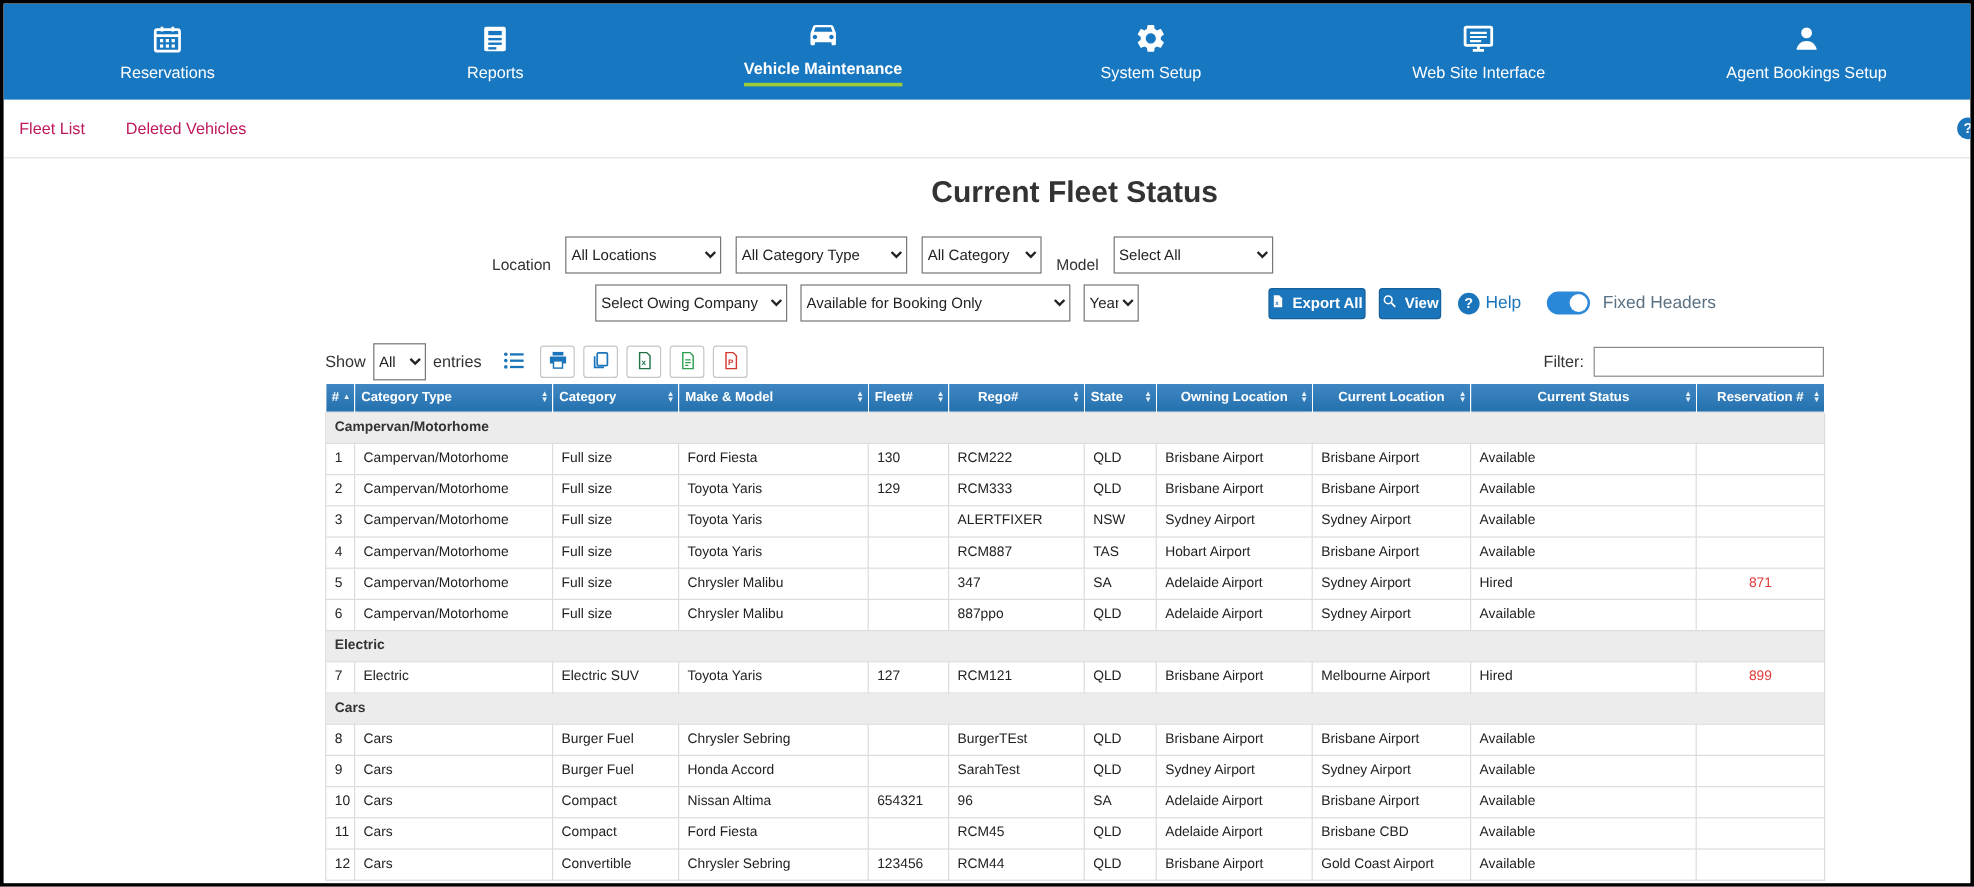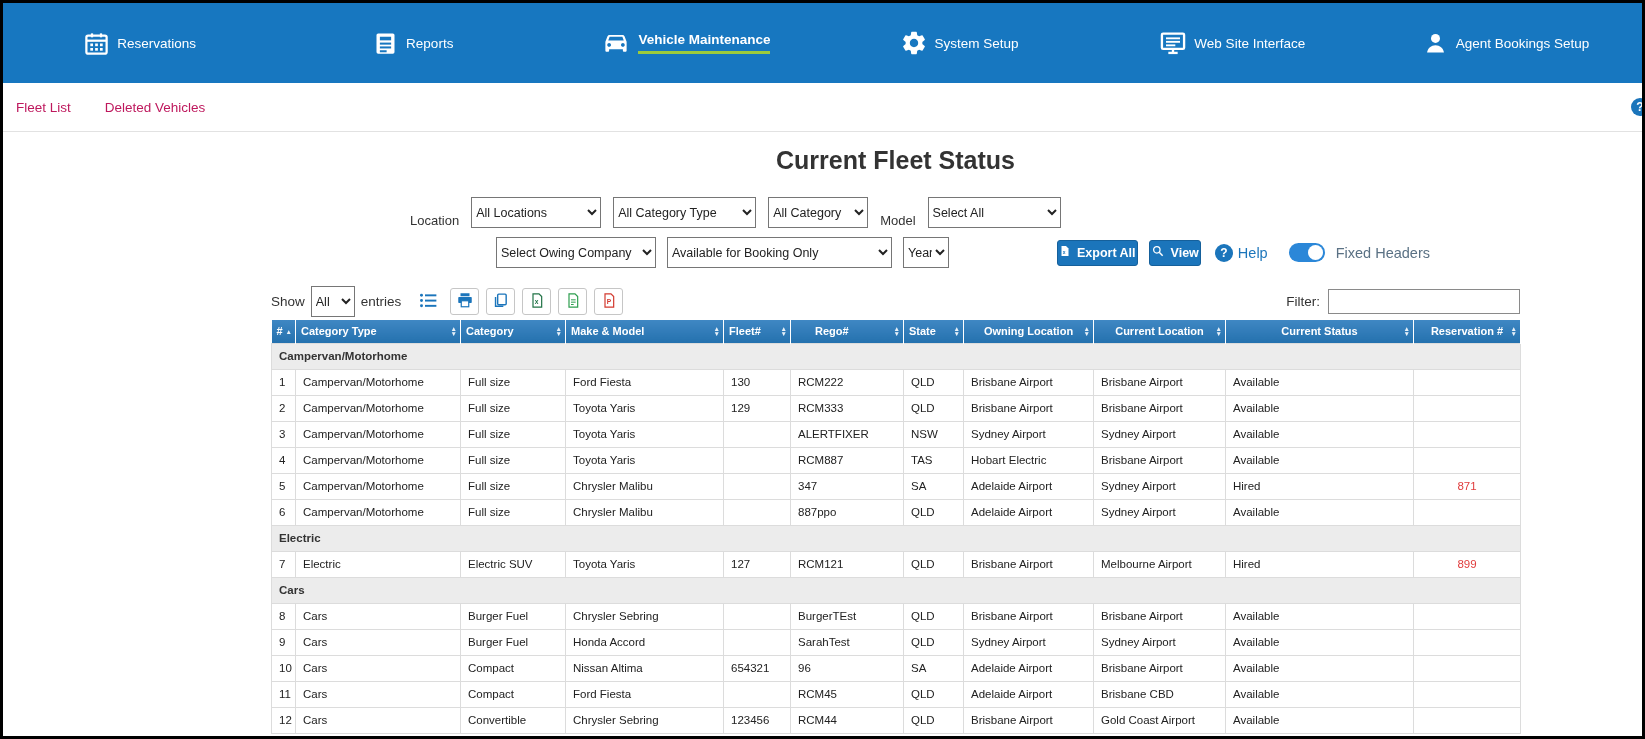--- a/index.html
+++ b/index.html
@@ -4,21 +4,21 @@
 <style>
   * { box-sizing: border-box; margin: 0; padding: 0; }
   body { font-family: "Liberation Sans", sans-serif; background: #fff; }
   .frame {
     width: 1645px; height: 739px; border: 3px solid #000;
     background: #fff; position: relative; overflow: hidden;
   }
   
   .topnav { height: 80px; background: #1777c0; display: flex; }
   .nav-item {
-    flex: 1; display: flex; flex-direction: row; align-items: center;
+    flex: 1; display: flex; flex-direction: column; align-items: center;
     justify-content: center; gap: 7px; color: #fff; cursor: pointer;
   }
   .nav-item .nav-icon { height: 28px; display: flex; align-items: center; }
   .nav-item .nav-label { font-size: 13.5px; }
   .nav-item.active .nav-label {
     font-weight: bold; border-bottom: 3px solid #9ccb3b; padding-bottom: 4px;
   }
   
   .subnav {
     height: 49px; display: flex; align-items: center; gap: 34px;
@@ -404,21 +404,21 @@
             <td></td>
           </tr>
           <tr>
             <td>4</td>
             <td>Campervan/Motorhome</td>
             <td>Full size</td>
             <td>Toyota Yaris</td>
             <td></td>
             <td>RCM887</td>
             <td>TAS</td>
-            <td>Hobart Electric</td>
+            <td>Hobart Airport</td>
             <td>Brisbane Airport</td>
             <td>Available</td>
             <td></td>
           </tr>
           <tr>
             <td>5</td>
             <td>Campervan/Motorhome</td>
             <td>Full size</td>
             <td>Chrysler Malibu</td>
             <td></td>

